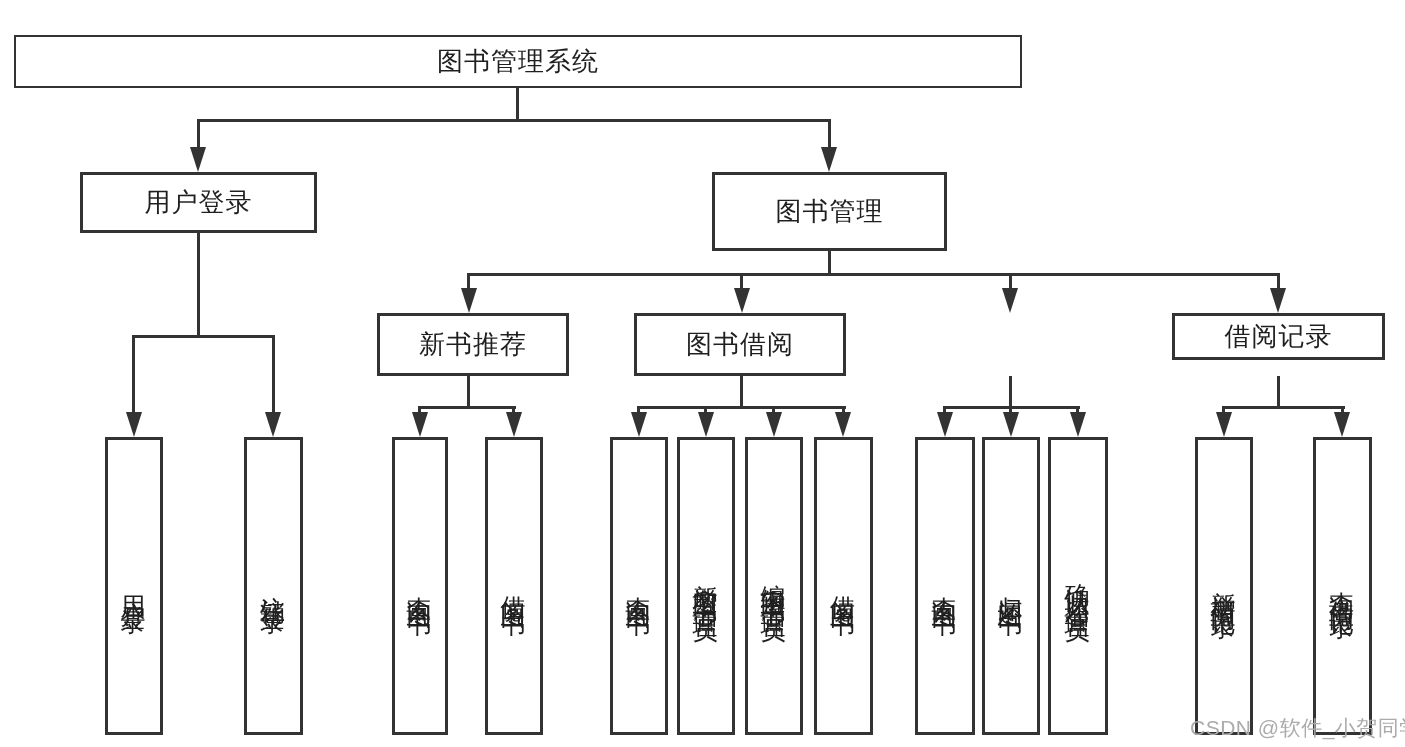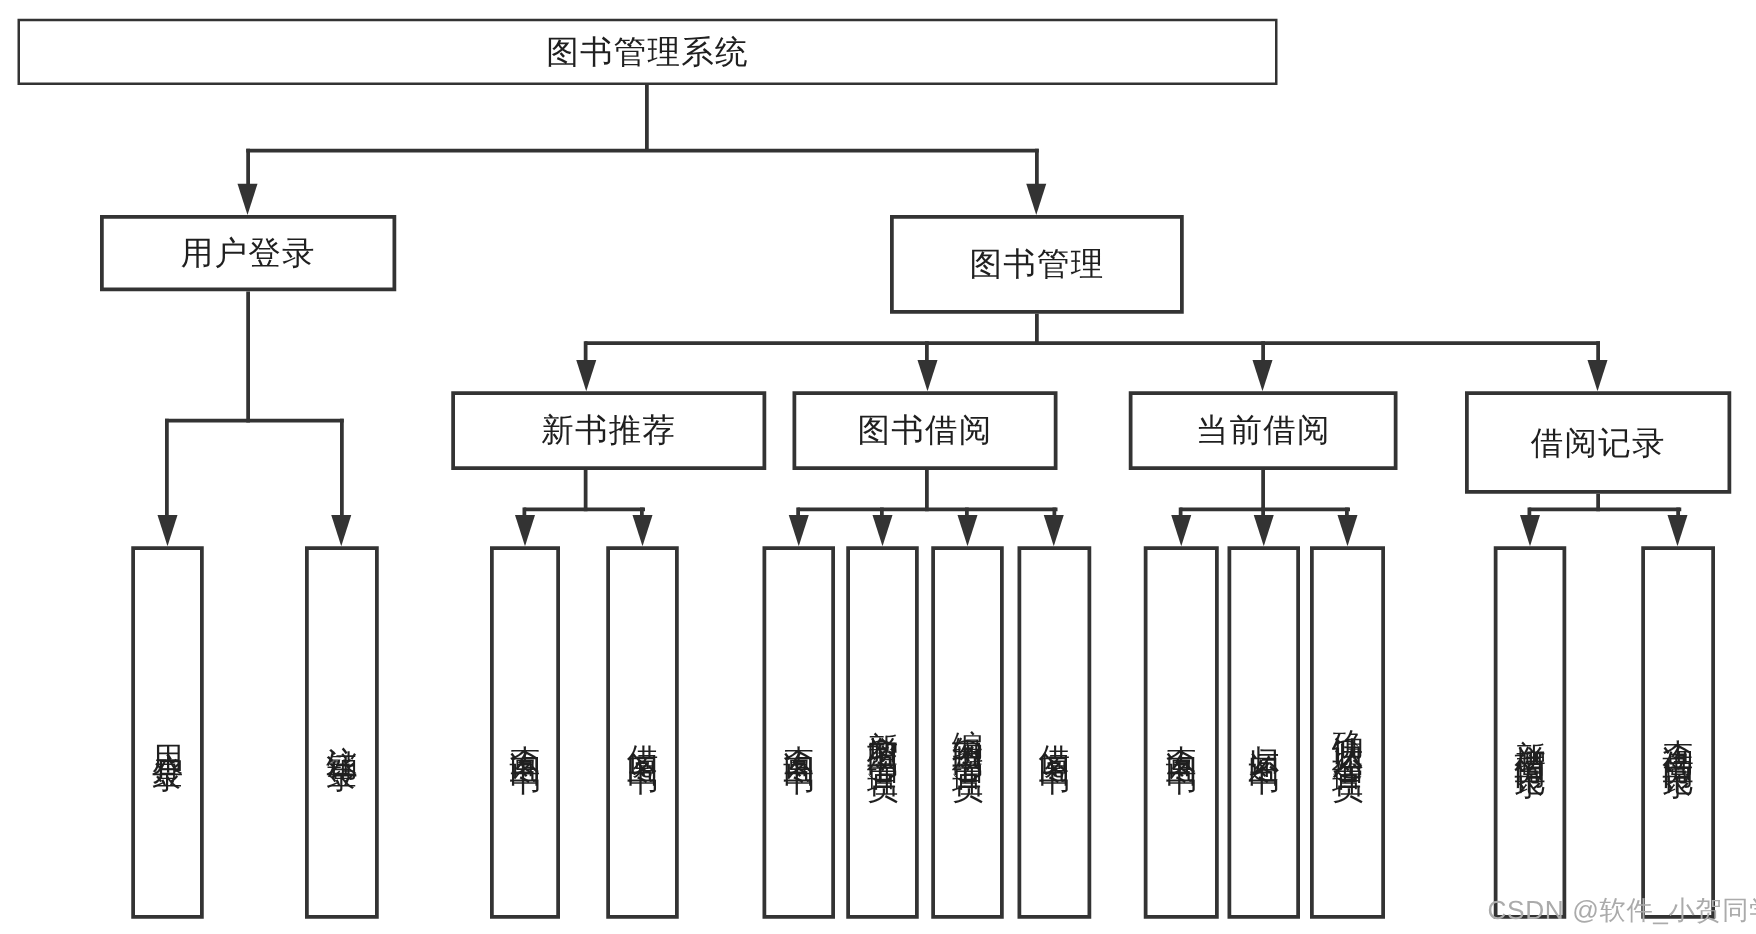--- a/index.html
+++ b/index.html
@@ -21,21 +21,21 @@
     position:absolute;
     box-sizing:border-box;
     background:var(--background);
     border:3px solid var(--line);
     display:flex;align-items:center;justify-content:center;
     font-size:26px;
     letter-spacing:1px;
     z-index:1;
     white-space:nowrap;
   }
-  .box.root{border-width:2px;}
+  .box.root{border-width:2px;margin-top:20px;}
   .box.leaf{
     top:437px;height:298px;
     writing-mode:vertical-rl;
     text-orientation:mixed;
     letter-spacing:5px;
     font-size:25px;
   }
   .vl,.hl{position:absolute;background:var(--line);z-index:0;}
   .vl{width:3px;}
   .hl{height:3px;}
@@ -59,24 +59,23 @@
 </head>
 <body>
 
 <div class="canvas">
 
   <div class="box root" style="left:14px;top:15px;width:1008px;height:53px">图书管理系统</div>
 
   <div class="box" style="left:80px;top:172px;width:237px;height:61px">用户登录</div>
   <div class="box" style="left:712px;top:172px;width:235px;height:79px">图书管理</div>
 
-  <div class="box" style="left:361px;top:313px;width:252px;height:63px">新书推荐</div>
+  <div class="box" style="left:377px;top:313px;width:192px;height:63px">新书推荐</div>
   <div class="box" style="left:634px;top:313px;width:212px;height:63px">图书借阅</div>
-  <div class="box" style="left:903px;top:313px;width:215px;height:63px">当前借阅</div>
-  <div class="box" style="left:1172px;top:313px;width:213px;height:82px">借阅记录</div>
+  <div class="box" style="left:1172px;top:313px;width:213px;height:47px">借阅记录</div>
 
   <div class="box leaf" style="left:105px;width:58px">用户登录</div>
   <div class="box leaf" style="left:244px;width:59px">注销登录</div>
 
   <div class="box leaf" style="left:392px;width:56px">查询图书</div>
   <div class="box leaf" style="left:485px;width:58px">借阅图书</div>
 
   <div class="box leaf" style="left:610px;width:58px">查询图书</div>
   <div class="box leaf" style="left:677px;width:58px">新增图书（管理员）</div>
   <div class="box leaf" style="left:745px;width:58px">编辑图书（管理员）</div>

